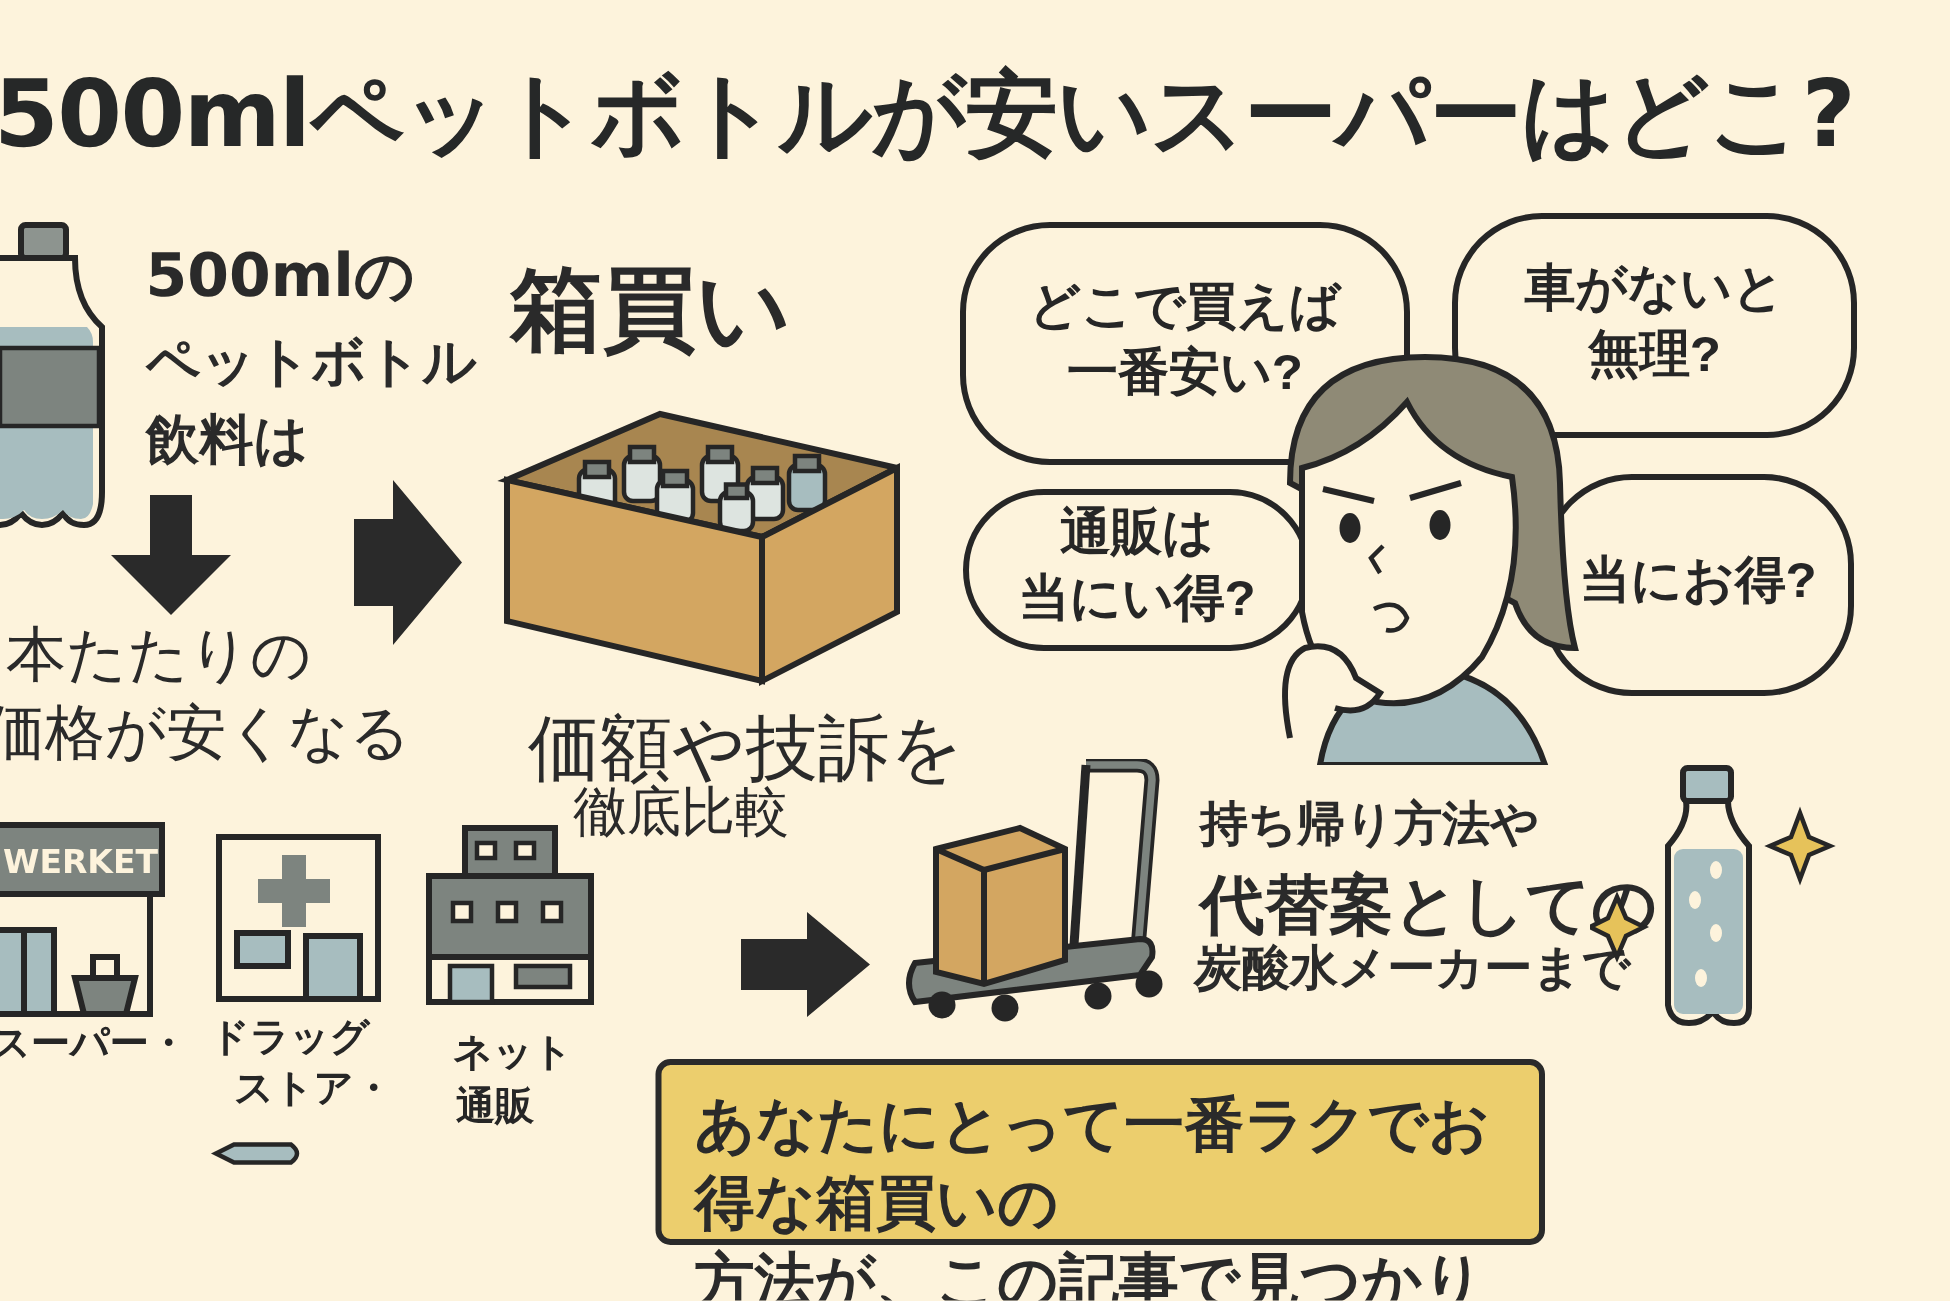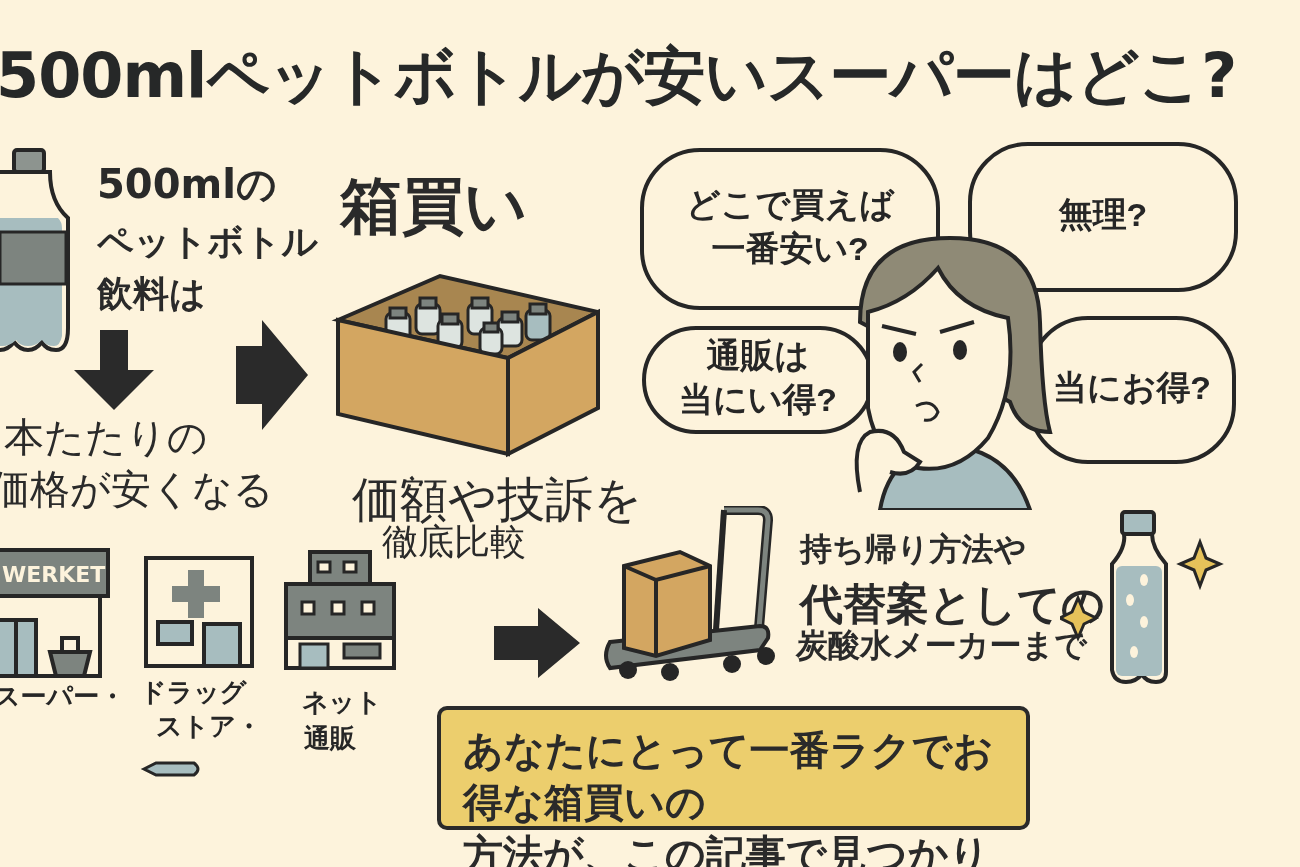--- a/index.html
+++ b/index.html
@@ -82,20 +82,21 @@
 </svg>
 
 <div class="abs txt" style="left:352px;top:470px;font-size:48px;font-weight:normal">価額や技訴を</div>
 <div class="abs txt" style="left:382px;top:520px;font-size:36px;font-weight:normal">徹底比較</div>
 
 <div class="bubble" style="left:640px;top:148px;width:300px;height:162px">
   <span>どこで買えば</span>
   <span>一番安い?</span>
 </div>
 <div class="bubble" style="left:968px;top:142px;width:270px;height:150px">
+  <span>車がないと</span>
   <span>無理?</span>
 </div>
 <div class="bubble" style="left:642px;top:326px;width:232px;height:108px">
   <span>通販は</span>
   <span>当にい得?</span>
 </div>
 <div class="bubble" style="left:1028px;top:316px;width:208px;height:148px">
   <span>当にお得?</span>
 </div>
 

